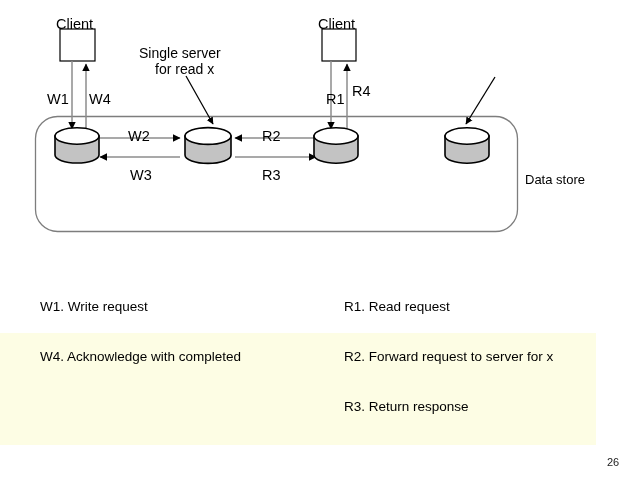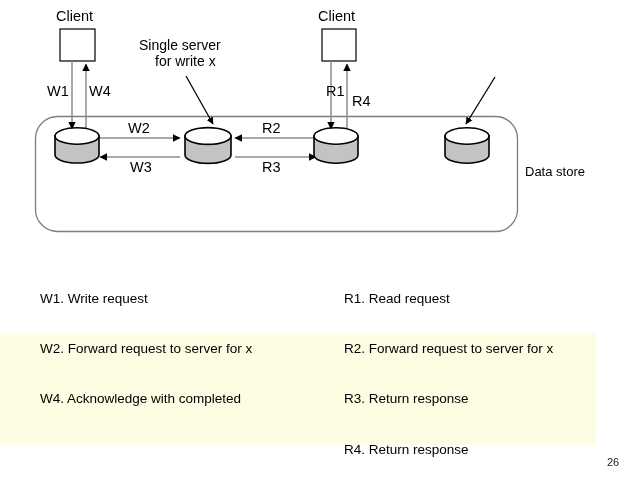--- a/index.html
+++ b/index.html
@@ -28,20 +28,21 @@
     position: absolute;
     left: 0;
     top: 0;
     width: 638px;
     height: 478px;
   }
   .txt {
     position: absolute;
     white-space: pre;
     line-height: 1.18;
+    margin-top: 8px;
   }
   .lbl-client { font-size: 14.5px; }
   .lbl-callout { font-size: 14px; text-align: center; }
   .lbl-flow { font-size: 14.5px; }
   .lbl-store { font-size: 13px; }
   .legend-col { font-size: 13.5px; line-height: 16.8px; }
   .caption {
     position: absolute;
     left: 22px;
     top: 341px;
@@ -113,44 +114,42 @@
     <g>
       <path d="M445,136 L445,155 A22,8.2 0 0 0 489,155 L489,136 Z" fill="#c3c3c3" stroke="#000000" stroke-width="1.6"></path>
       <ellipse cx="467" cy="136" rx="22" ry="8.2" fill="#ffffff" stroke="#000000" stroke-width="1.6"></ellipse>
     </g>
   </svg>
 
   <div class="txt lbl-client" style="left:56px; top:8px;">Client</div>
   <div class="txt lbl-client" style="left:318px; top:8px;">Client</div>
 
   <div class="txt lbl-callout" style="left:139px; top:37px;text-align:right;">Single server</div>
-  <div class="txt lbl-callout" style="left:155px; top:53px;">for write x</div>
+  <div class="txt lbl-callout" style="left:155px; top:53px;">for read x</div>
 
 
   <div class="txt lbl-flow" style="left:47px; top:83px;">W1</div>
   <div class="txt lbl-flow" style="left:89px; top:83px;">W4</div>
   <div class="txt lbl-flow" style="left:128px; top:120px;">W2</div>
   <div class="txt lbl-flow" style="left:130px; top:159px;text-align:right;">W3</div>
 
   <div class="txt lbl-flow" style="left:326px; top:83px;">R1</div>
-  <div class="txt lbl-flow" style="left:352px; top:93px;">R4</div>
+  <div class="txt lbl-flow" style="left:352px; top:75px;">R4</div>
   <div class="txt lbl-flow" style="left:262px; top:120px;">R2</div>
   <div class="txt lbl-flow" style="left:262px; top:159px;">R3</div>
 
   <div class="txt lbl-store" style="left:525px; top:164px;">Data store</div>
 
   <div class="txt legend-col" style="left:40px; top:257px;">
     <div>W1. Write request</div>
-    <div>W2. Forward request to server for x</div>
     <div>W4. Acknowledge with completed</div>
   </div>
 
   <div class="txt legend-col" style="left:344px; top:257px;">
     <div>R1. Read request</div>
     <div>R2. Forward request to server for x</div>
     <div>R3. Return response</div>
-    <div>R4. Return response</div>
   </div>
 
 
   <div class="pagenum">26</div>
 
 </div>
 
 </body></html>

